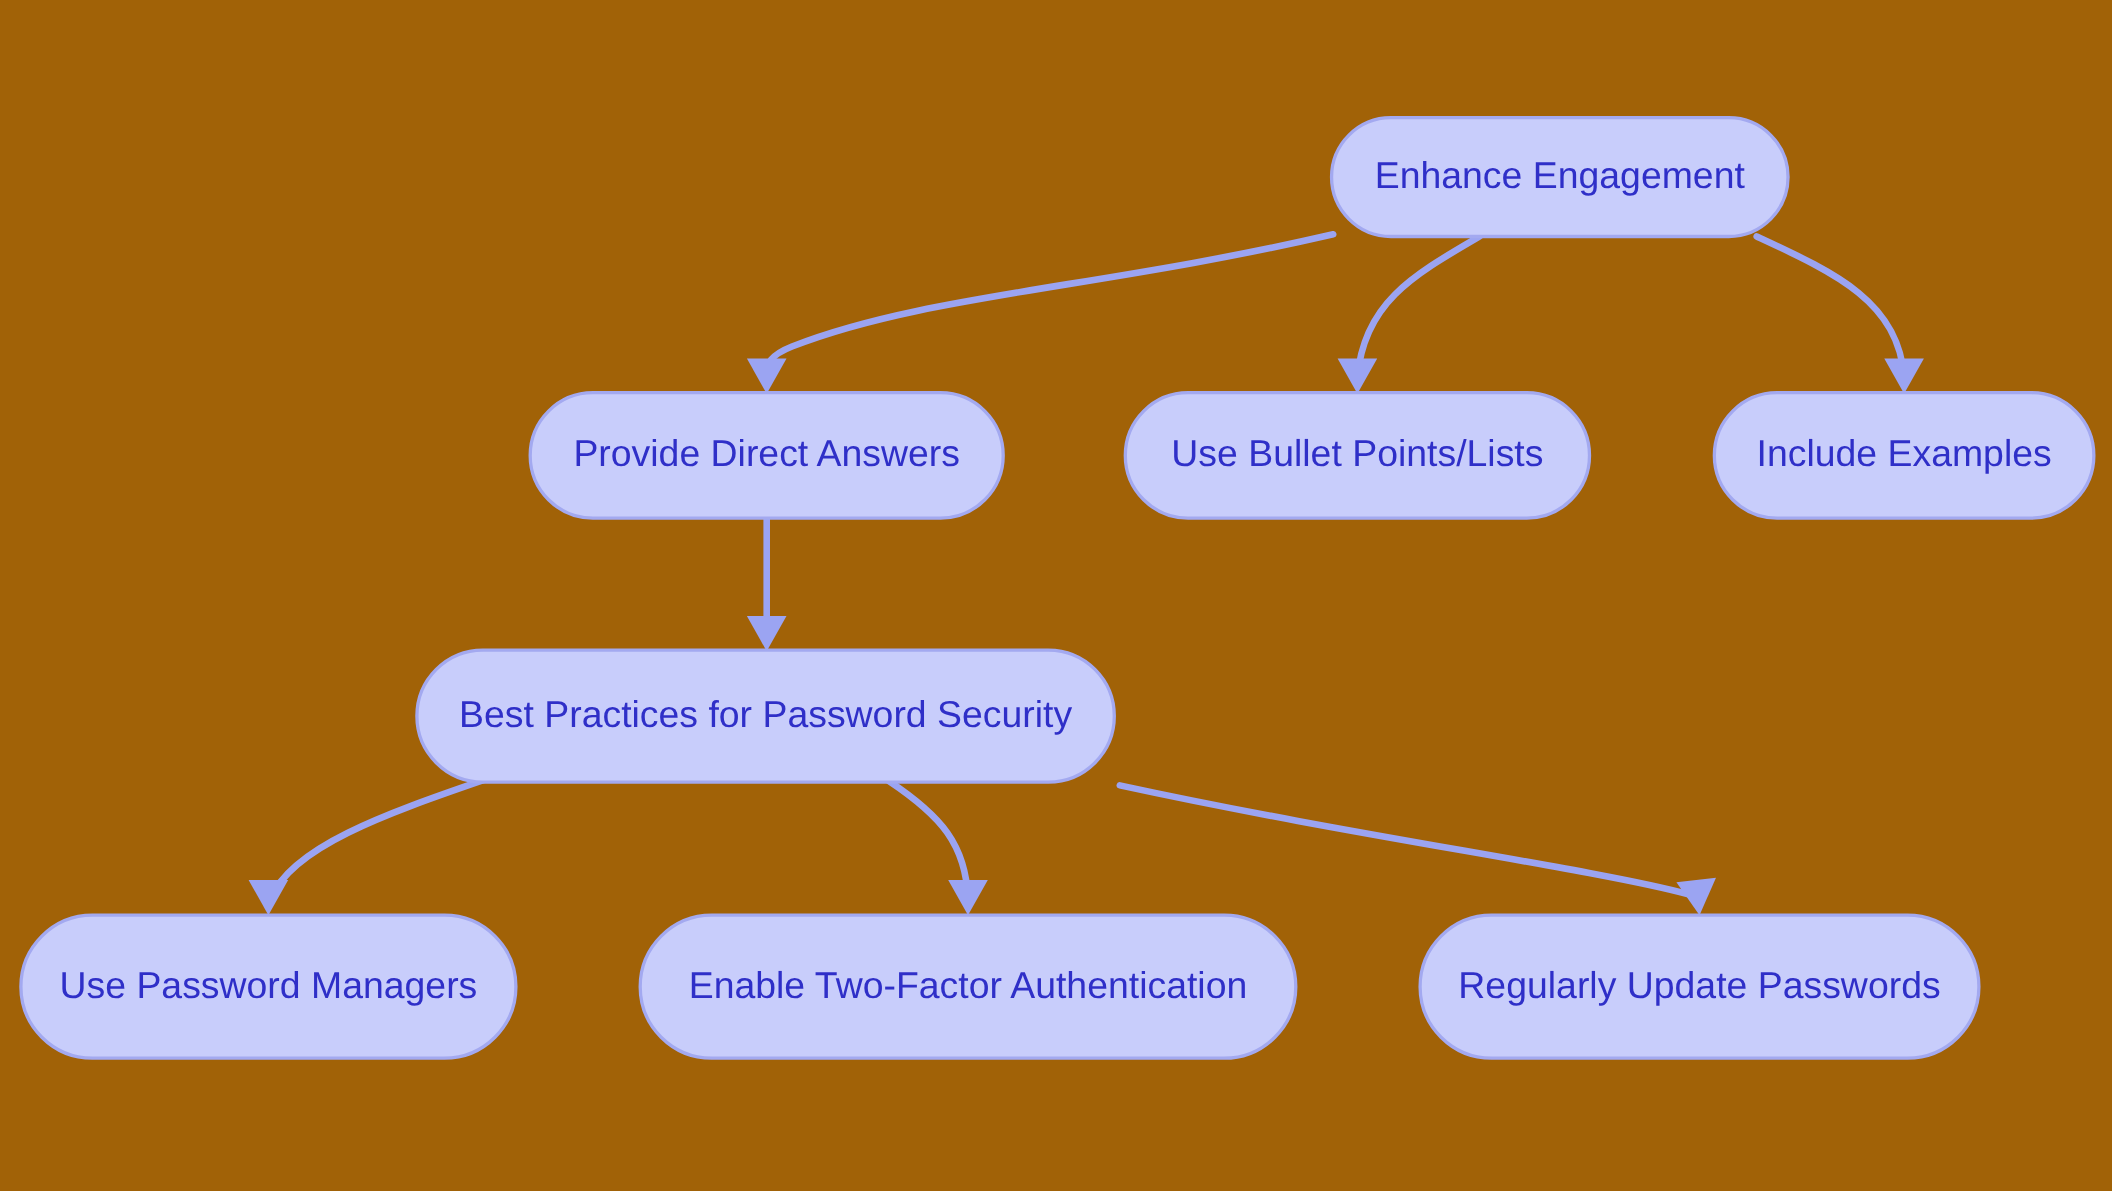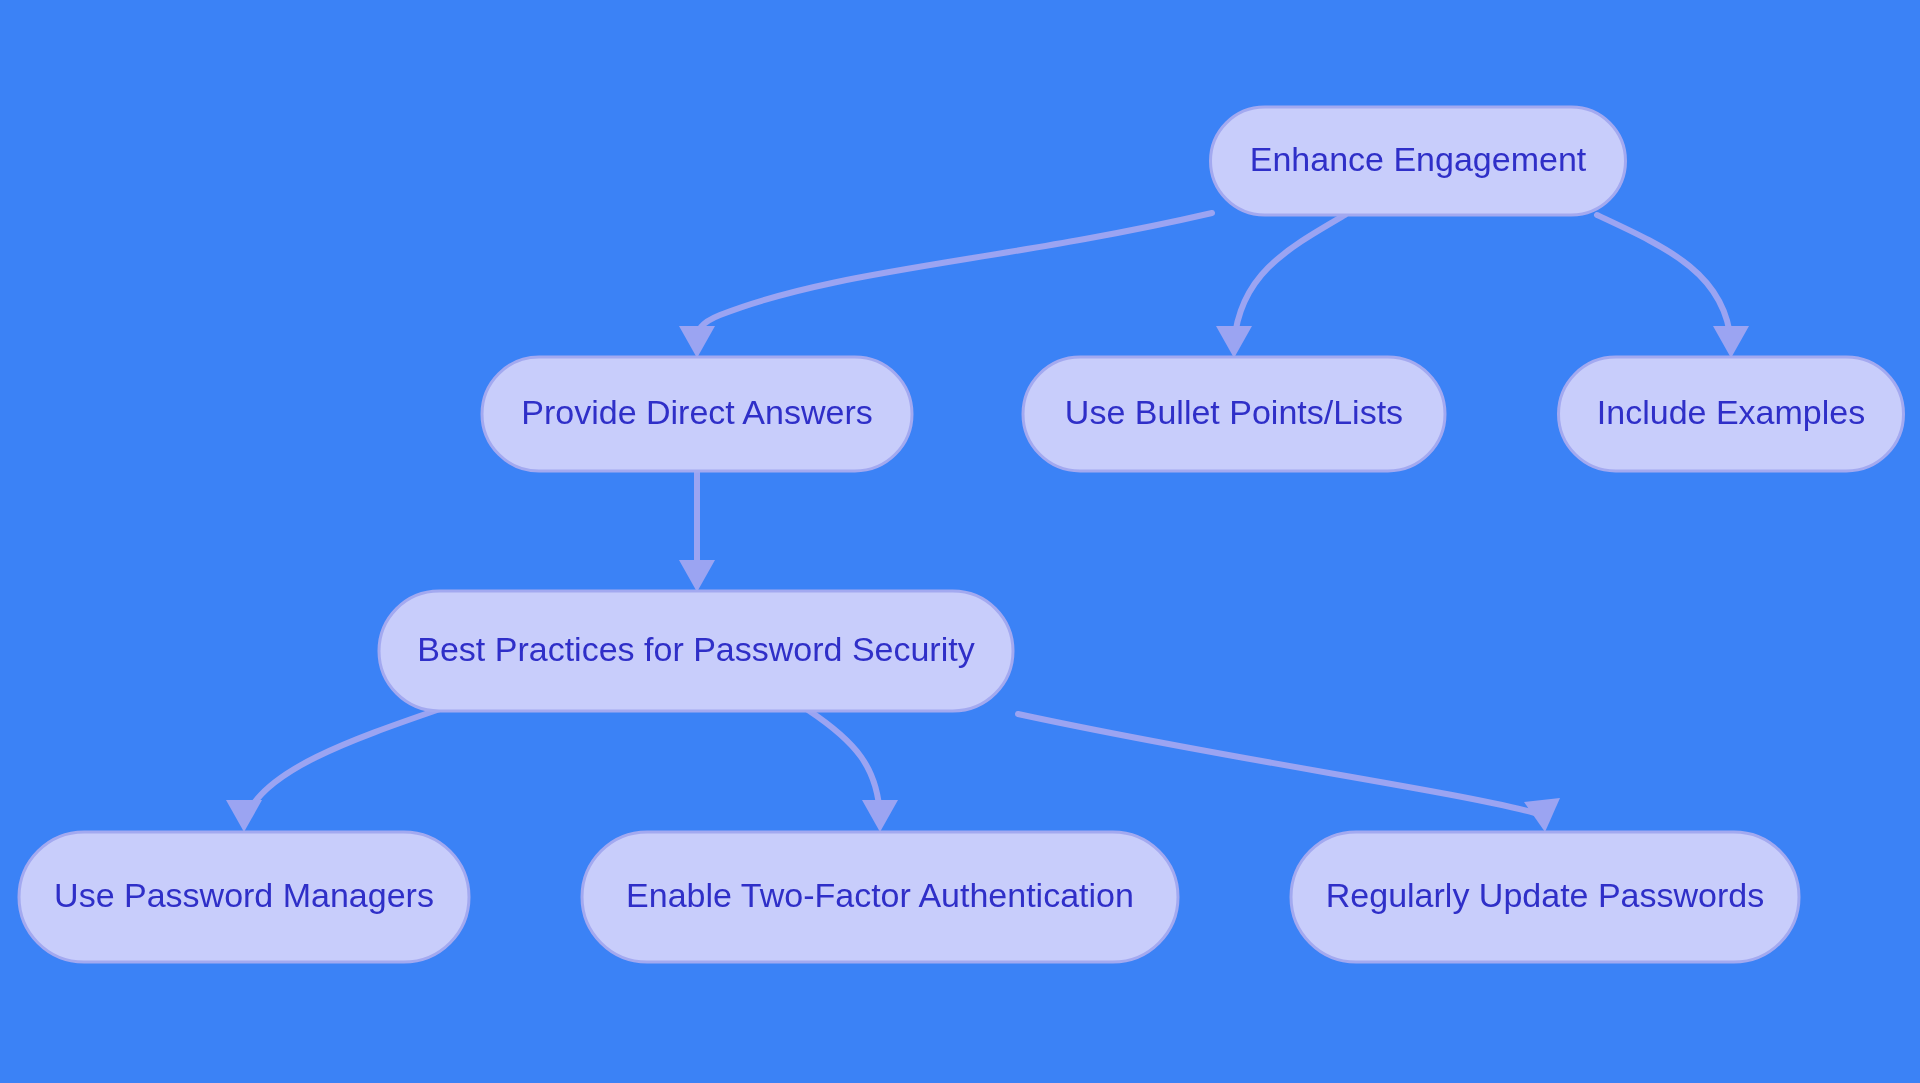--- a/index.html
+++ b/index.html
@@ -49,21 +49,21 @@
     text-anchor: middle;
     dominant-baseline: middle;
     paint-order: stroke;
     letter-spacing: 0px;
   }
   .node-group { cursor: default; }
 </style>
 </head>
 <body>
 
-<div id="flowchart-root" style="background: #3b82f6;">
+<div id="flowchart-root" style="background: #a16207;">
   <svg id="flow-svg" viewBox="0 0 1920 1083" xmlns="http://www.w3.org/2000/svg">
 
     <g id="edges-layer">
         <g>
           <path class="edge-path" d="M 1212 213 C 1000 262 840 268 720 315 C 700 323 697 330 697 343" stroke="#9ba4f2"></path>
           <polygon class="edge-arrow" points="697,358 679,326 715,326" fill="#9ba4f2"></polygon>
         </g>
         <g>
           <path class="edge-path" d="M 1345 215 C 1285 250 1240 275 1234 343" stroke="#9ba4f2"></path>
           <polygon class="edge-arrow" points="1234,358 1216,326 1252,326" fill="#9ba4f2"></polygon>

